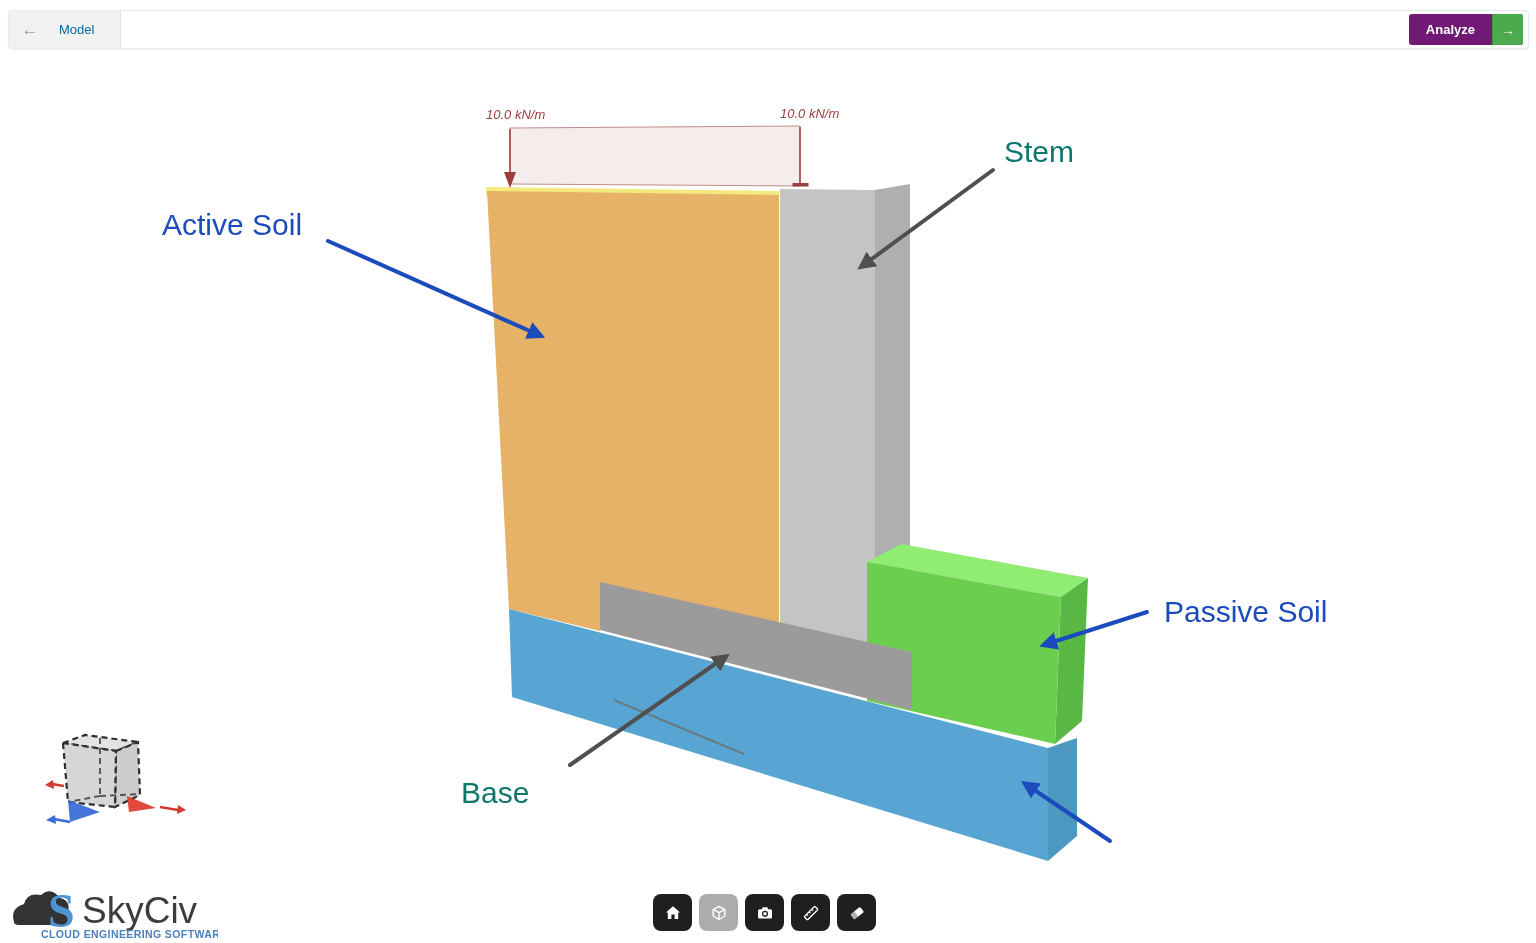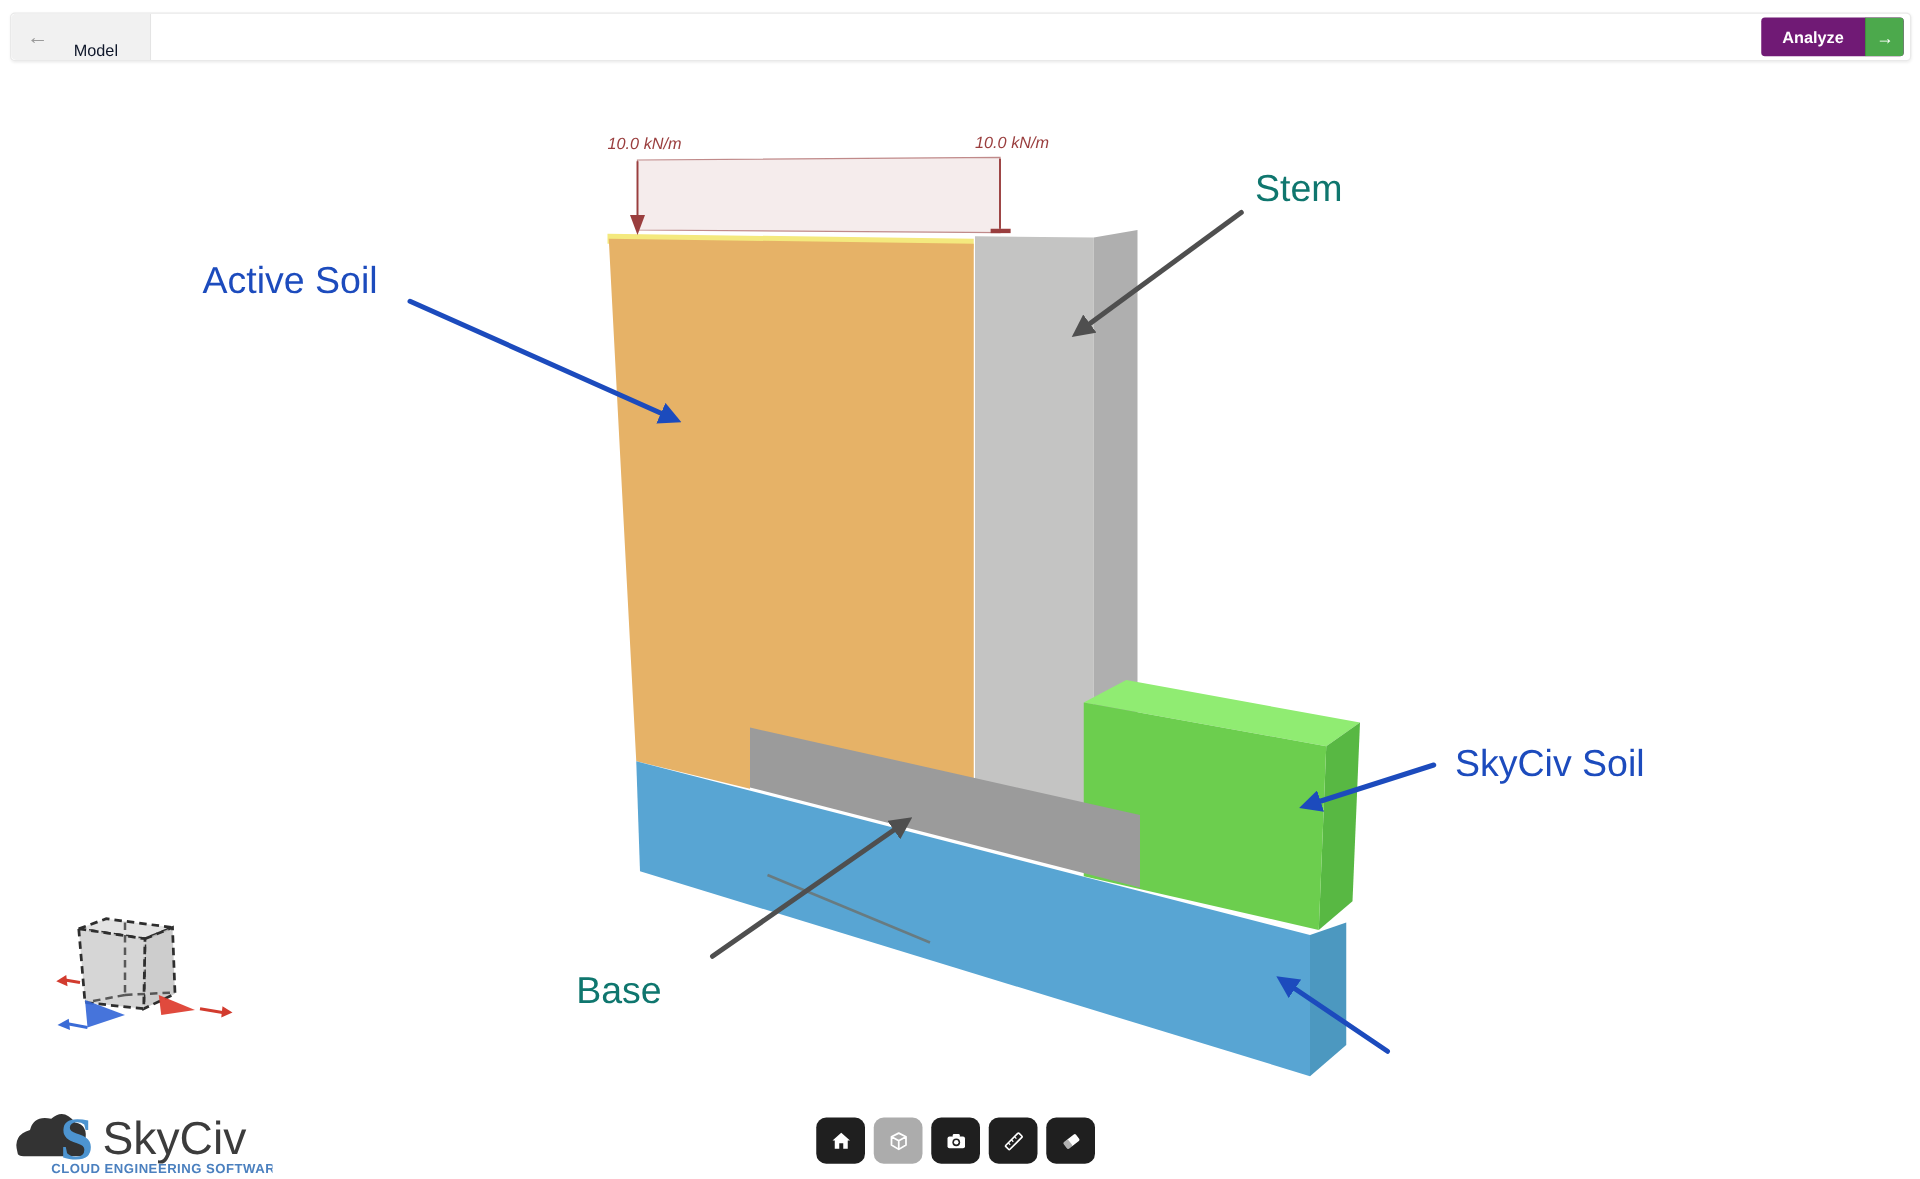--- a/index.html
+++ b/index.html
@@ -7,21 +7,21 @@
          font-family:"Liberation Sans",sans-serif;}
 
   
   .topbar{position:absolute;left:8px;top:10px;right:7px;height:37px;background:#fff;
           border:1px solid #e9e9e9;border-radius:4px;box-shadow:0 1px 2px rgba(0,0,0,.06);
           display:flex;align-items:stretch;}
   .nav-left{display:flex;align-items:stretch;background:#f1f1f1;border-right:1px solid #e4e4e4;
             border-radius:4px 0 0 4px;}
   .back-button{width:42px;display:flex;align-items:center;justify-content:center;
                color:#9b9b9b;font-size:17px;cursor:pointer;background:transparent;border:none;}
-  .model-tab{padding:0 26px 0 8px;font-size:13px;color:#0f172a;display:flex;align-items:flex-end;cursor:pointer;}
+  .model-tab{padding:0 26px 0 8px;font-size:13px;color:#0369a1;display:flex;align-items:center;cursor:pointer;}
   .analyze-button{position:absolute;right:5px;top:3px;bottom:3px;display:flex;align-items:stretch;
                   background:#701a75;border:none;border-radius:3px;color:#fff;
                   font-weight:bold;font-size:13px;padding:0;cursor:pointer;font-family:inherit;}
   .analyze-label{display:flex;align-items:center;padding:0 17px;}
   .analyze-arrow{display:flex;align-items:center;justify-content:center;width:30px;
                  background:#4CA94C;border-left:1px solid rgba(0,0,0,.15);
                  border-radius:0 3px 3px 0;font-size:14px;font-weight:normal;}
 
   
   .scene{position:absolute;left:0;top:0;width:1536px;height:943px;}
@@ -92,21 +92,21 @@
       <line x1="570" y1="765" x2="718" y2="662" stroke-width="4" marker-end="url(#mgray)" stroke="#4F4F4F"></line>
       <line x1="1110" y1="841" x2="1033" y2="789" stroke-width="4" marker-end="url(#mblue)" stroke="#1C4BBD"></line>
     </g>
   </svg>
 
   <div class="loadlab" style="left:486px;top:107px;">10.0 kN/m</div>
   <div class="loadlab" style="left:780px;top:106px;">10.0 kN/m</div>
 
   <div class="callout blue" style="left:162px;top:206px;">Active Soil</div>
   <div class="callout gray" style="left:1004px;top:133px;">Stem</div>
-  <div class="callout blue" style="left:1164px;top:593px;">SkyCiv Soil</div>
+  <div class="callout blue" style="left:1164px;top:593px;">Passive Soil</div>
   <div class="callout gray" style="left:461px;top:774px;">Base</div>
 
   <div class="topbar">
     <div class="nav-left">
       <button class="back-button">
         <span>←</span>
       </button>
       <div class="model-tab">
         <span>Model</span>
       </div>

